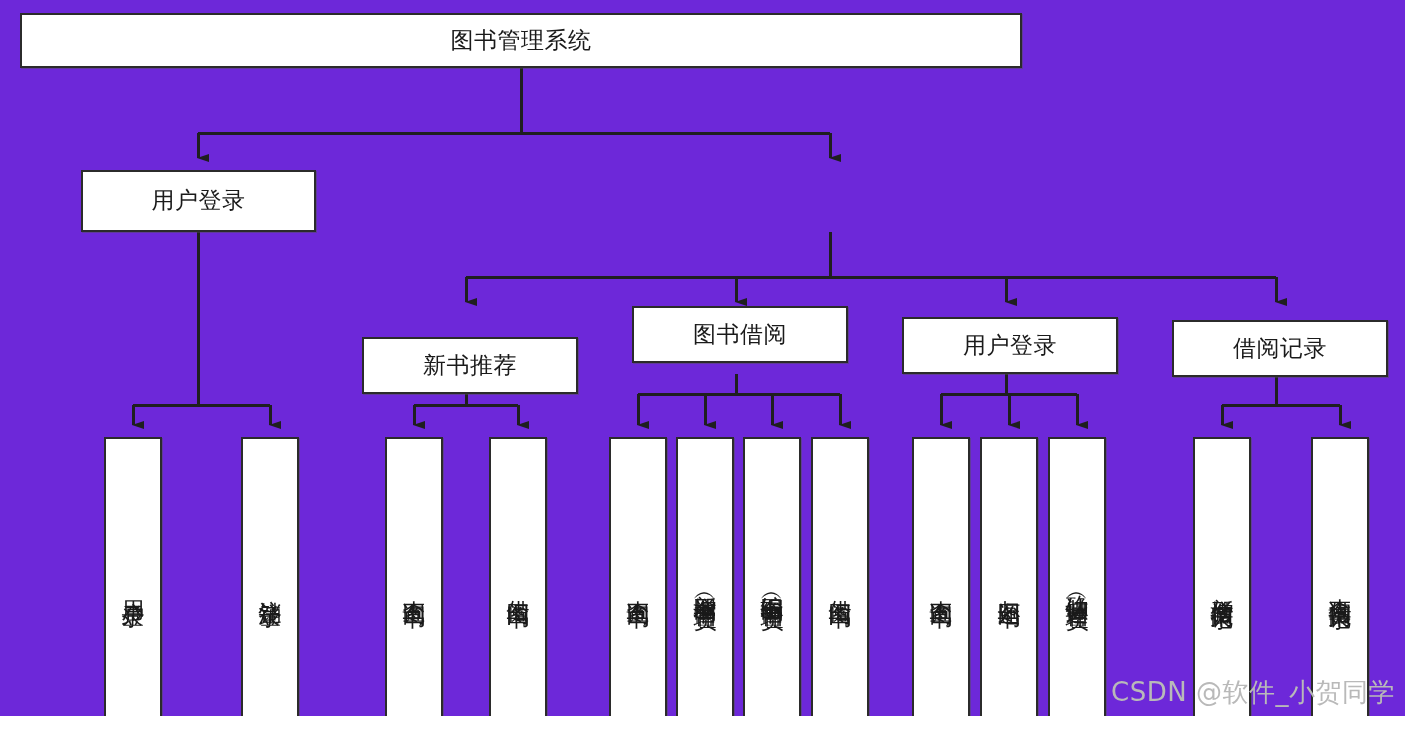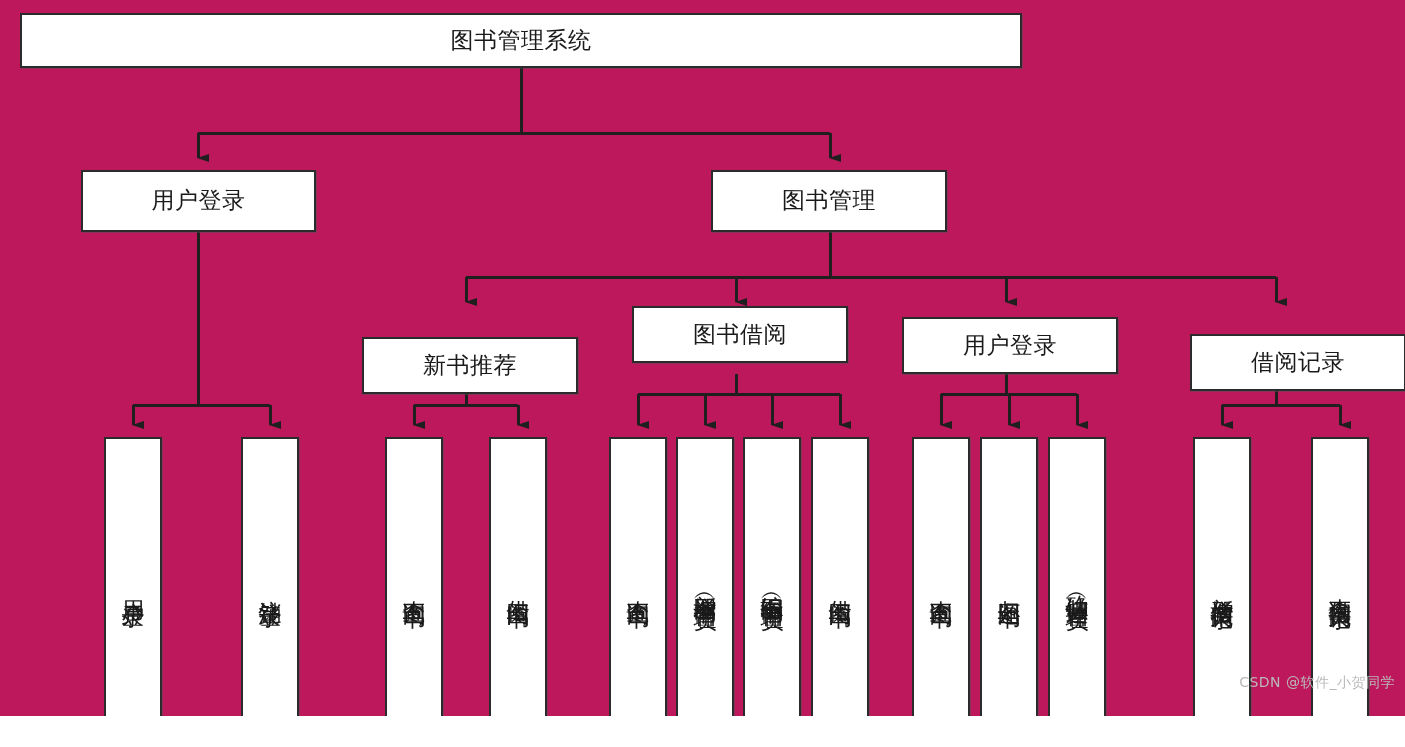--- a/index.html
+++ b/index.html
@@ -8,21 +8,21 @@
     padding: 0;
     background: #ffffff;
   }
   body {
     font-family: "DejaVu Sans", "Liberation Sans", sans-serif;
   }
   #canvas {
     position: relative;
     width: 1405px;
     height: 716px;
-    background: #be185d;
+    background: #6d28d9;
     overflow: hidden;
   }
   svg#wires {
     position: absolute;
     left: 0;
     top: 0;
     width: 1405px;
     height: 747px;
     pointer-events: none;
   }
@@ -54,22 +54,22 @@
   .node.v .lbl {
     writing-mode: vertical-rl;
     text-orientation: upright;
     font-size: 23px;
     letter-spacing: 2px;
     line-height: 1;
   }
   #watermark {
     position: absolute;
     right: 10px;
-    bottom: 24px;
-    font-size: 14px;
+    bottom: 6px;
+    font-size: 26px;
     color: #b9b9b9;
     letter-spacing: 0.5px;
     white-space: nowrap;
     user-select: none;
   }
 </style>
 </head>
 <body>
 
 <div id="canvas">
@@ -125,34 +125,31 @@
     </g>
   </svg>
 
   <div class="node h" style="left:20px; top:13px; width:1002px; height:55px;">
     <span class="lbl">图书管理系统</span>
   </div>
 
   <div class="node h" style="left:81px; top:170px; width:235px; height:62px;">
     <span class="lbl">用户登录</span>
   </div>
-  <div class="node h" style="left:711px; top:170px; width:236px; height:62px;">
-    <span class="lbl">图书管理</span>
-  </div>
 
   <div class="node h" style="left:362px; top:317px; width:216px; height:57px;margin-top:20px;">
     <span class="lbl">新书推荐</span>
   </div>
   <div class="node h" style="left:632px; top:306px; width:216px; height:57px;">
     <span class="lbl">图书借阅</span>
   </div>
   <div class="node h" style="left:902px; top:317px; width:216px; height:57px;">
     <span class="lbl">用户登录</span>
   </div>
-  <div class="node h" style="left:1172px; top:334px; width:216px; height:57px;margin-left:18px;">
+  <div class="node h" style="left:1172px; top:320px; width:216px; height:57px;">
     <span class="lbl">借阅记录</span>
   </div>
 
   <div class="node v" style="left:104px; top:437px; width:58px; height:298px;">
     <span class="lbl">用户登录</span>
   </div>
   <div class="node v" style="left:241px; top:437px; width:58px; height:298px;">
     <span class="lbl">注销登录</span>
   </div>
 

